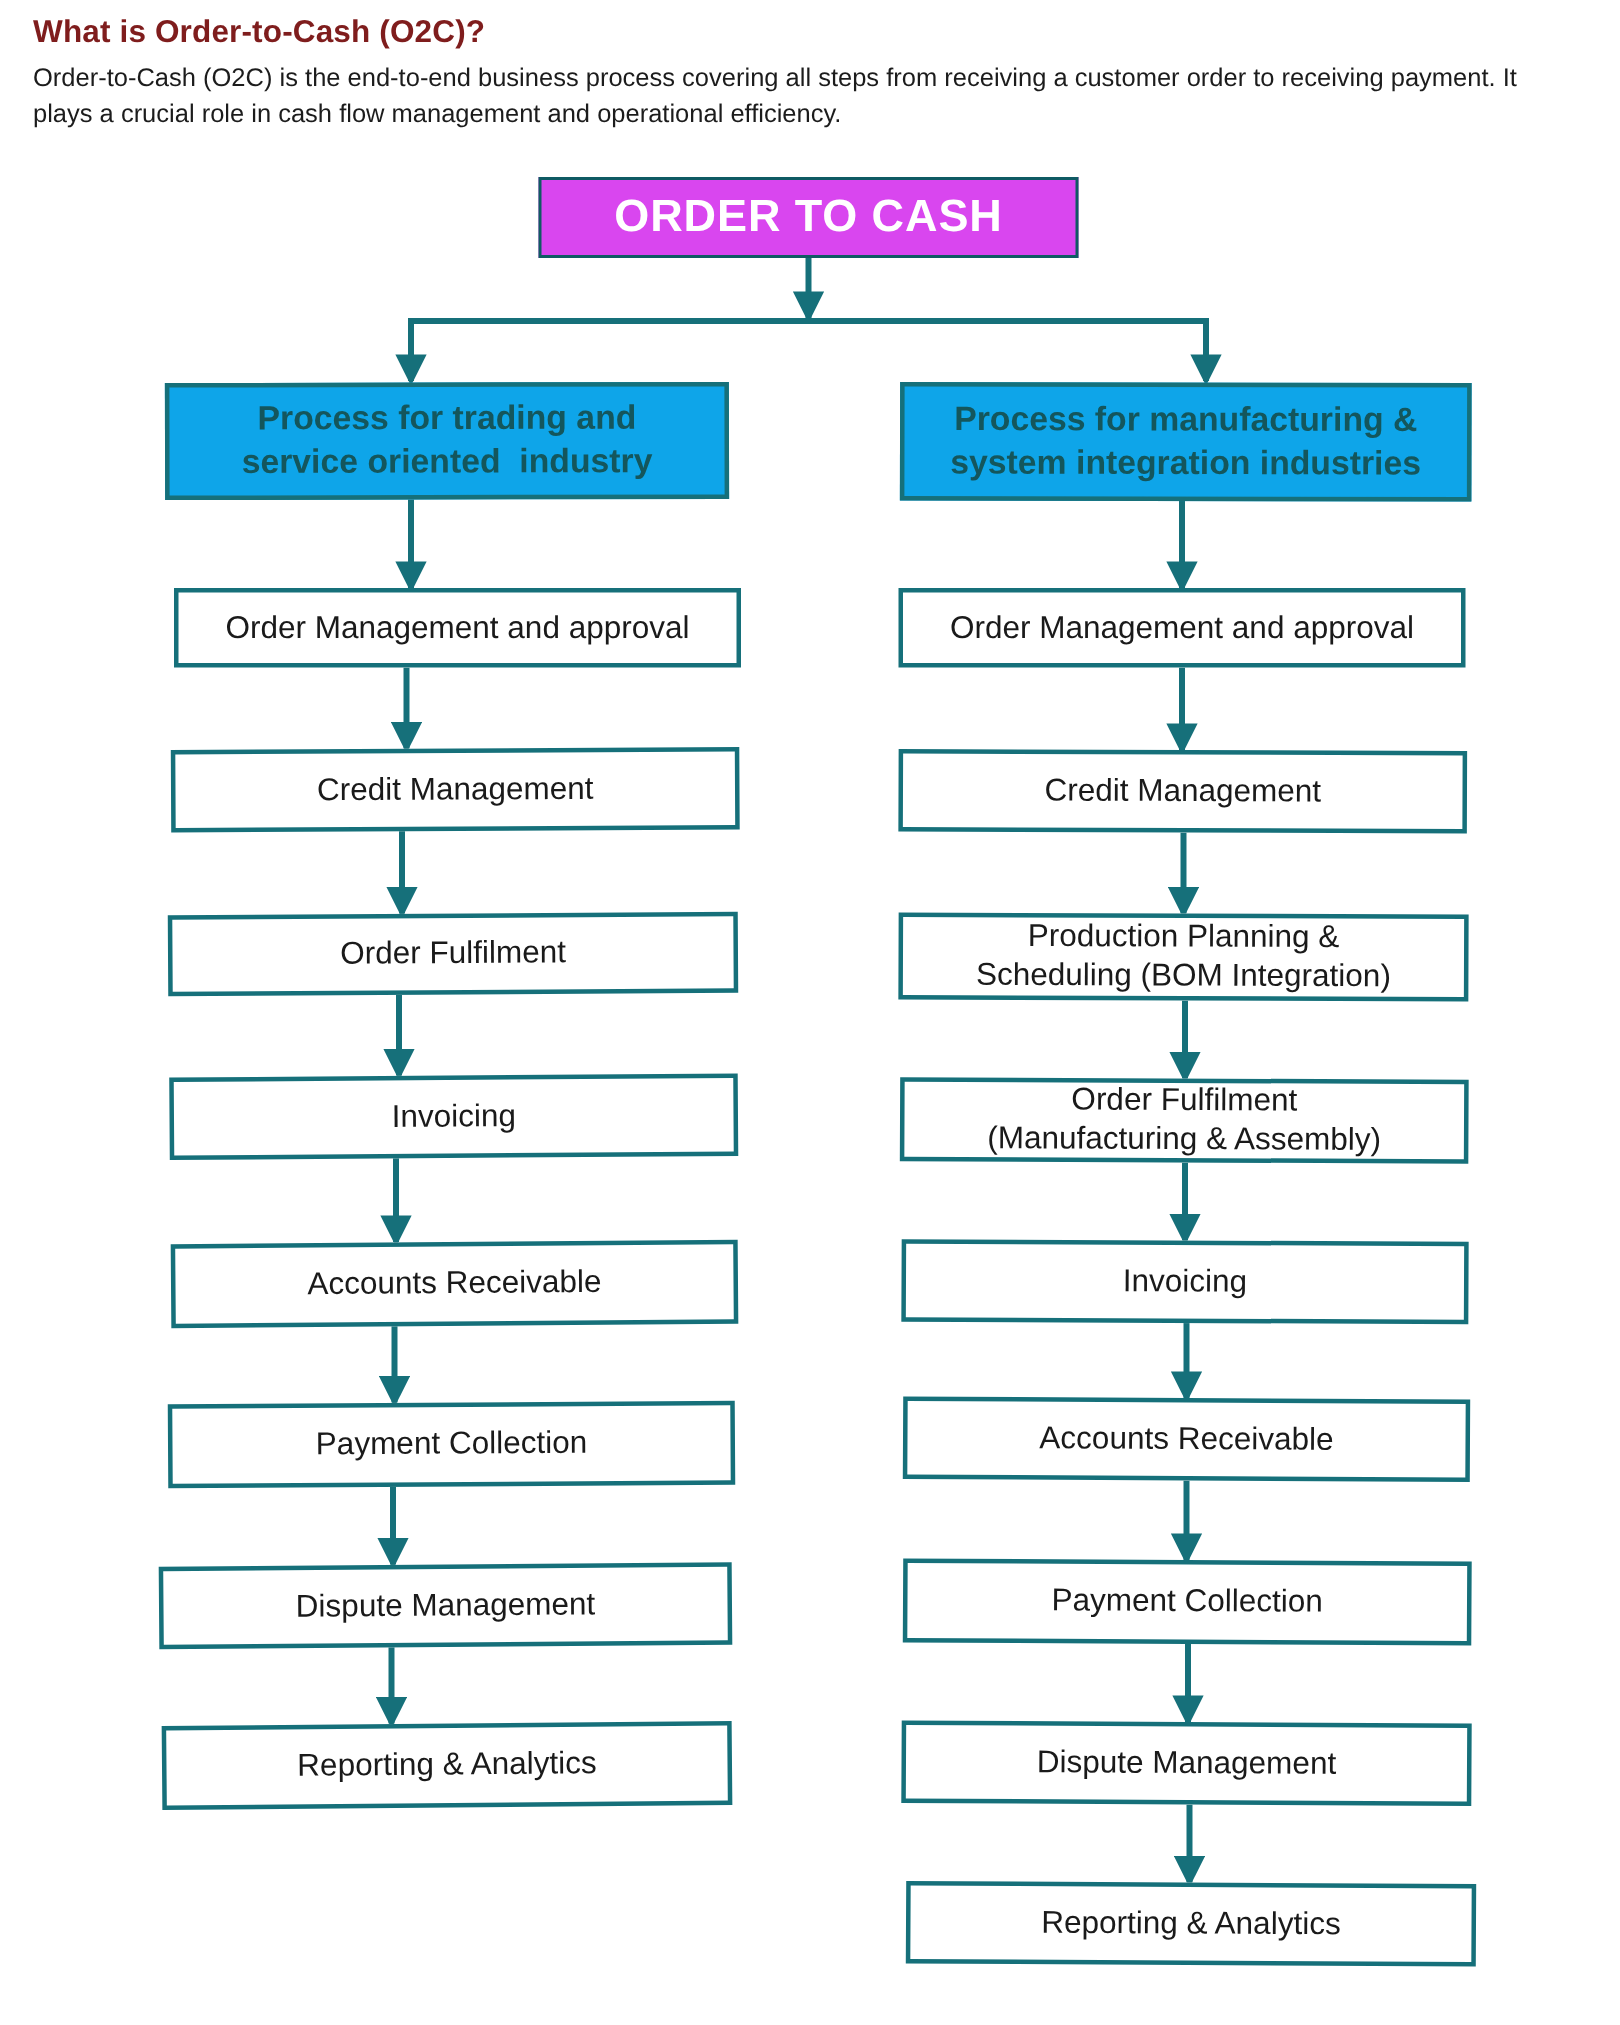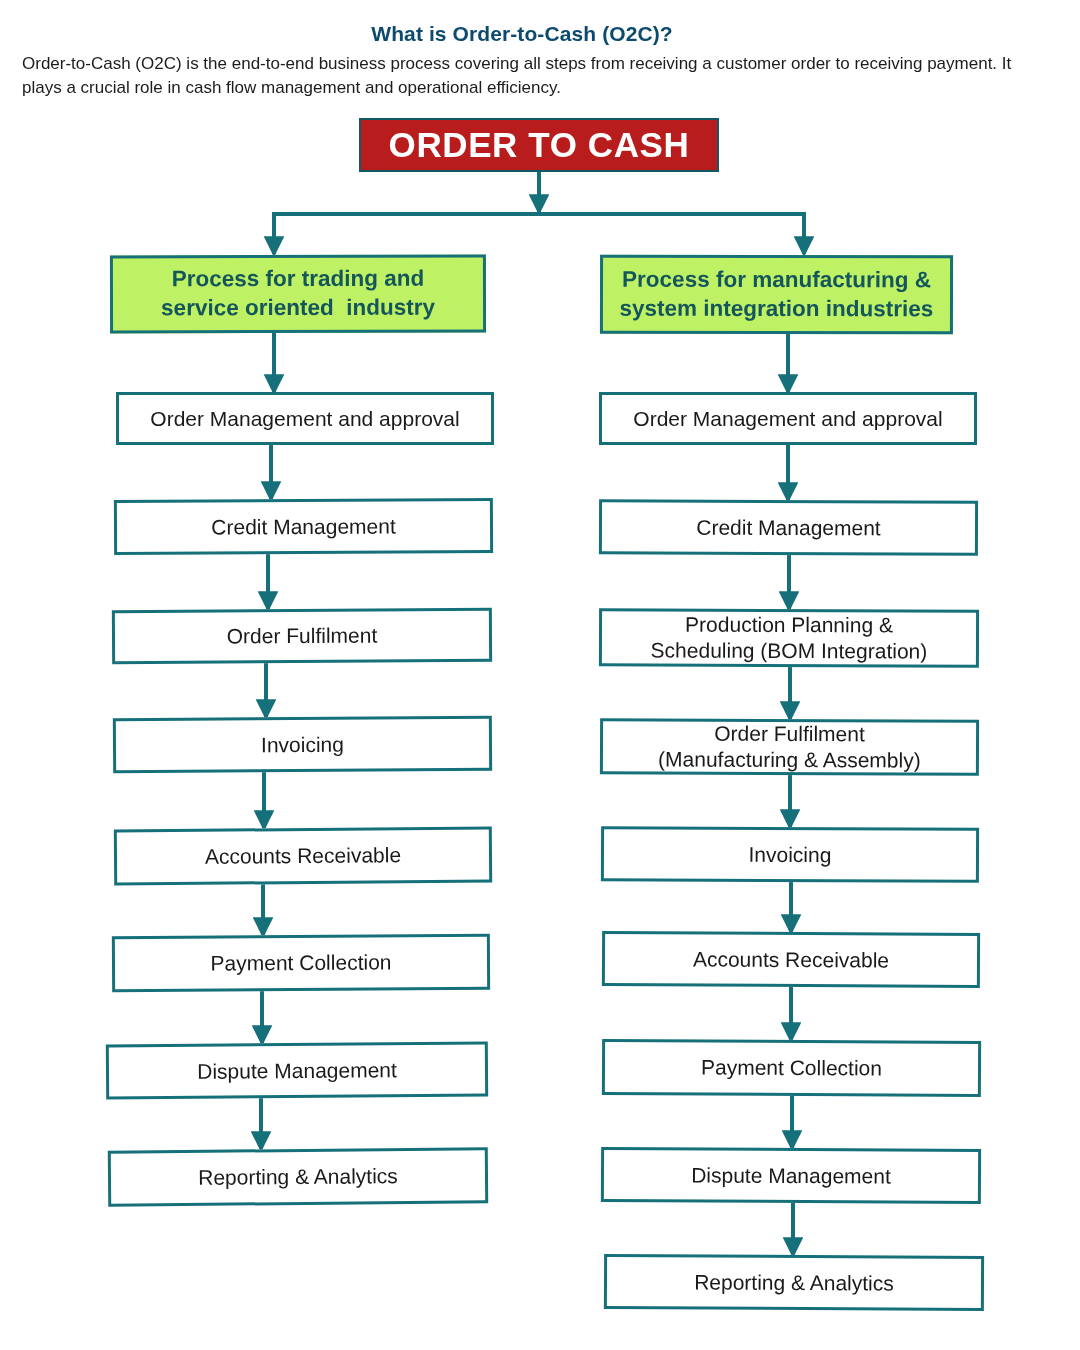--- a/index.html
+++ b/index.html
@@ -19,25 +19,24 @@
   
   #intro {
     position: absolute;
     left: 22px;
     top: 8px;
     width: 1000px;
   }
   #intro-title {
     font-size: 21px;
     font-weight: bold;
-    color: #0c4a6e;
+    color: #7f1d1d;
     line-height: 1.35;
     letter-spacing: 0.1px;
-    margin: 12px 0 4px 0;
-    text-align: center;
+    margin: 0 0 4px 0;
   }
   #intro-body {
     font-size: 17px;
     line-height: 1.38;
     color: #1c1c1c;
     margin: 0;
     width: 995px;
   }
 
   
@@ -67,31 +66,31 @@
     justify-content: center;
     text-align: center;
     font-size: 21px;
     line-height: 1.22;
     color: #1a1a1a;
     padding: 2px 8px;
   }
 
   
   #root-node {
-    background: #b91c1c;
+    background: #d946ef;
     border: 2px solid #0f5a63;
     color: #ffffff;
     font-weight: bold;
-    font-size: 35px;
+    font-size: 30px;
     letter-spacing: 0.6px;
   }
 
   
   .header-node {
-    background: #bef264;
+    background: #0ea5e9;
     border: 3px solid #16707a;
     color: #14565c;
     font-weight: bold;
     font-size: 22.5px;
     line-height: 1.28;
   }
 
   .node-label { display: block; white-space: pre-wrap; }
 </style>
 </head>
@@ -175,21 +174,21 @@
   </div>
 
   <div class="node" style="left:106px; top:1043px; width:382px; height:55px; transform:rotate(-0.45deg);">
     <span class="node-label">Dispute Management</span>
   </div>
 
   <div class="node" style="left:108px; top:1149px; width:380px; height:56px; transform:rotate(-0.5deg);">
     <span class="node-label">Reporting &amp; Analytics</span>
   </div>
 
-  <div class="node header-node" style="left:600px; top:255px; width:353px; height:79px; transform:rotate(0.12deg);">
+  <div class="node header-node" style="left:600px; top:255px; width:381px; height:79px; transform:rotate(0.12deg);">
     <span class="node-label">Process for manufacturing &amp;
 system integration industries</span>
   </div>
 
   <div class="node" style="left:599px; top:392px; width:378px; height:53px;">
     <span class="node-label">Order Management and approval</span>
   </div>
 
   <div class="node" style="left:599px; top:500px; width:379px; height:55px; transform:rotate(0.2deg);">
     <span class="node-label">Credit Management</span>

